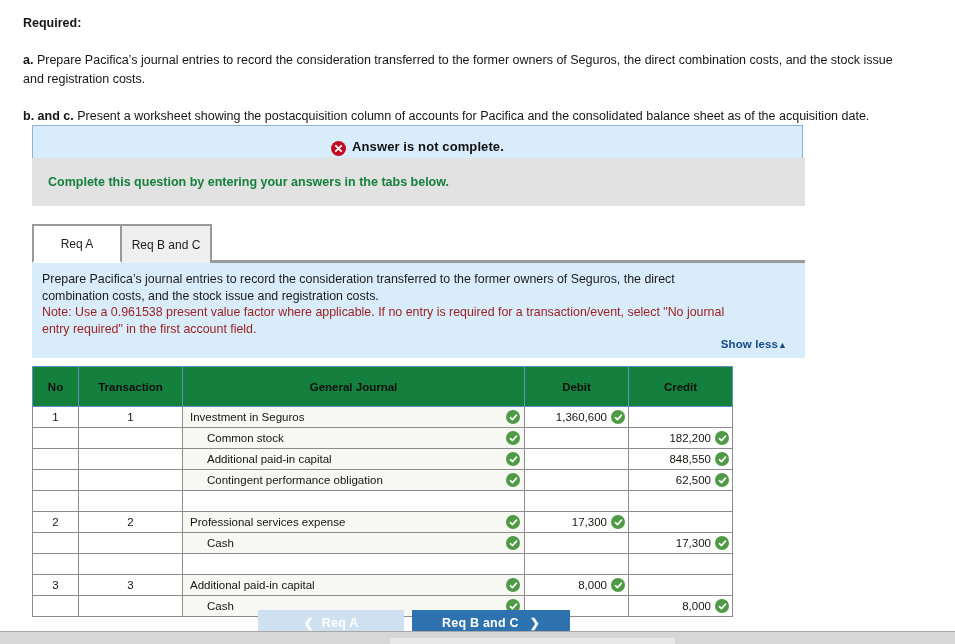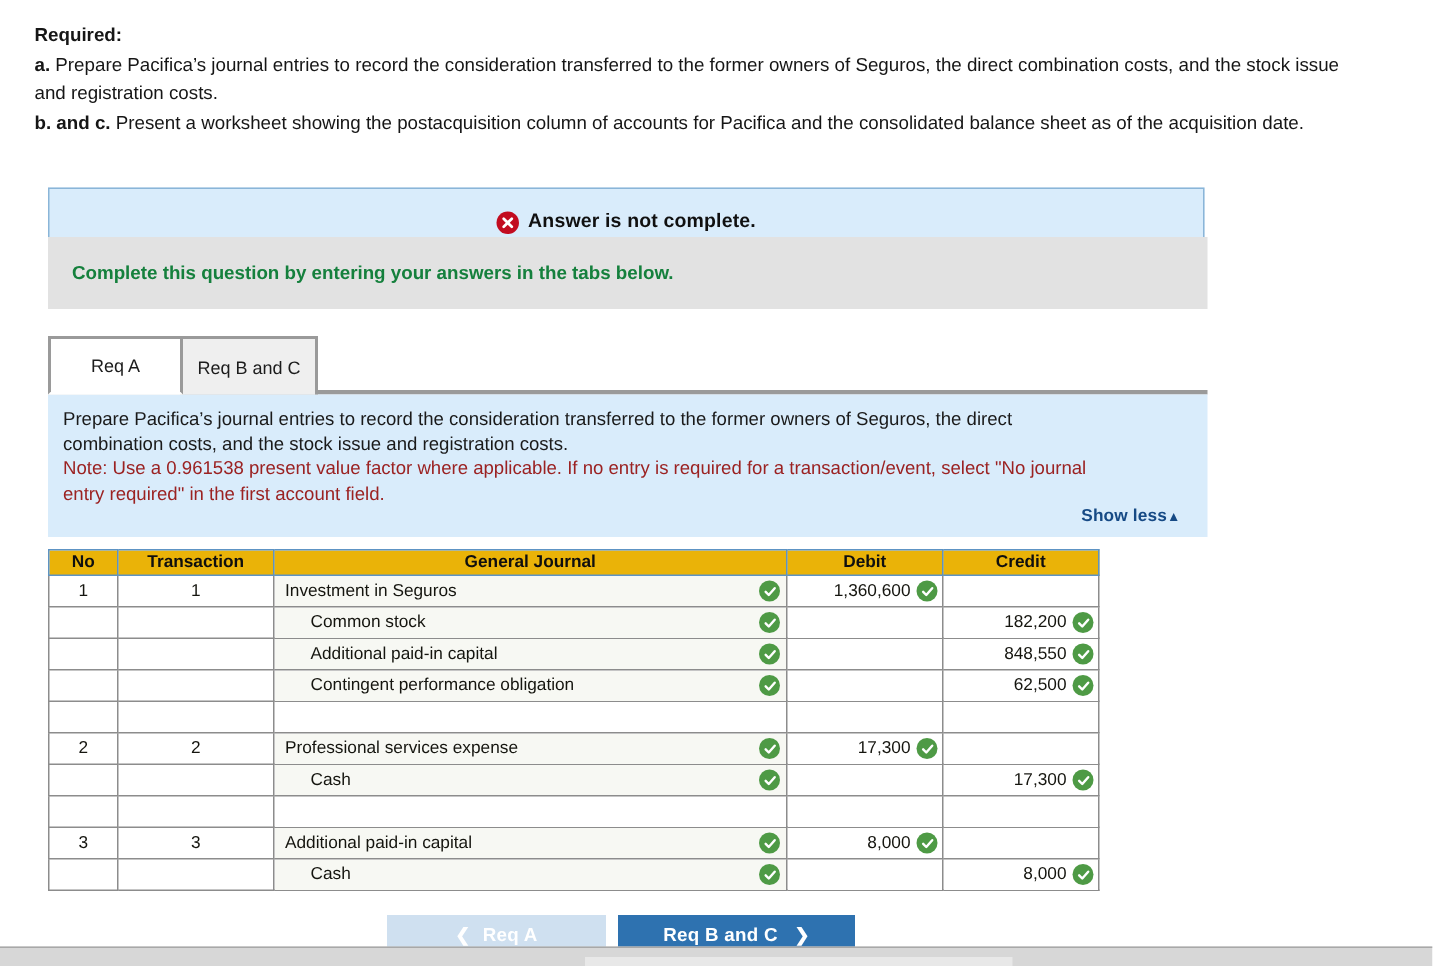--- a/index.html
+++ b/index.html
@@ -26,21 +26,21 @@
     font-size: 12.5px;
     line-height: 19px;
     color: #161616;
   }
   .required-block .hd {
     font-weight: bold;
     display: block;
   }
   .required-block .para {
     display: block;
-    margin-top: 1px;
+    margin-top: 18px;
   }
   .required-block b { font-weight: bold; }
 
   
   .answer-banner {
     position: absolute;
     left: 32px;
     top: 125px;
     width: 771px;
     height: 43px;
@@ -176,26 +176,26 @@
     table-layout: fixed;
     font-size: 11.5px;
   }
   .jtable th, .jtable td {
     border: 1px solid #8c8c8c;
     height: 21px;
     padding: 0;
     box-sizing: border-box;
   }
   .jtable th {
-    background: #eab308;
+    background: #15803d;
     color: #0f0f0f;
     font-weight: bold;
     font-size: 11.5px;
     text-align: center;
-    height: 17px;
+    height: 40px;
     border-color: #5d93c4;
   }
   .col-no     { width: 46px; }
   .col-trans  { width: 104px; }
   .col-gj     { width: 342px; }
   .col-debit  { width: 104px; }
   .col-credit { width: 104px; }
 
   td.c-no, td.c-trans {
     text-align: center;

